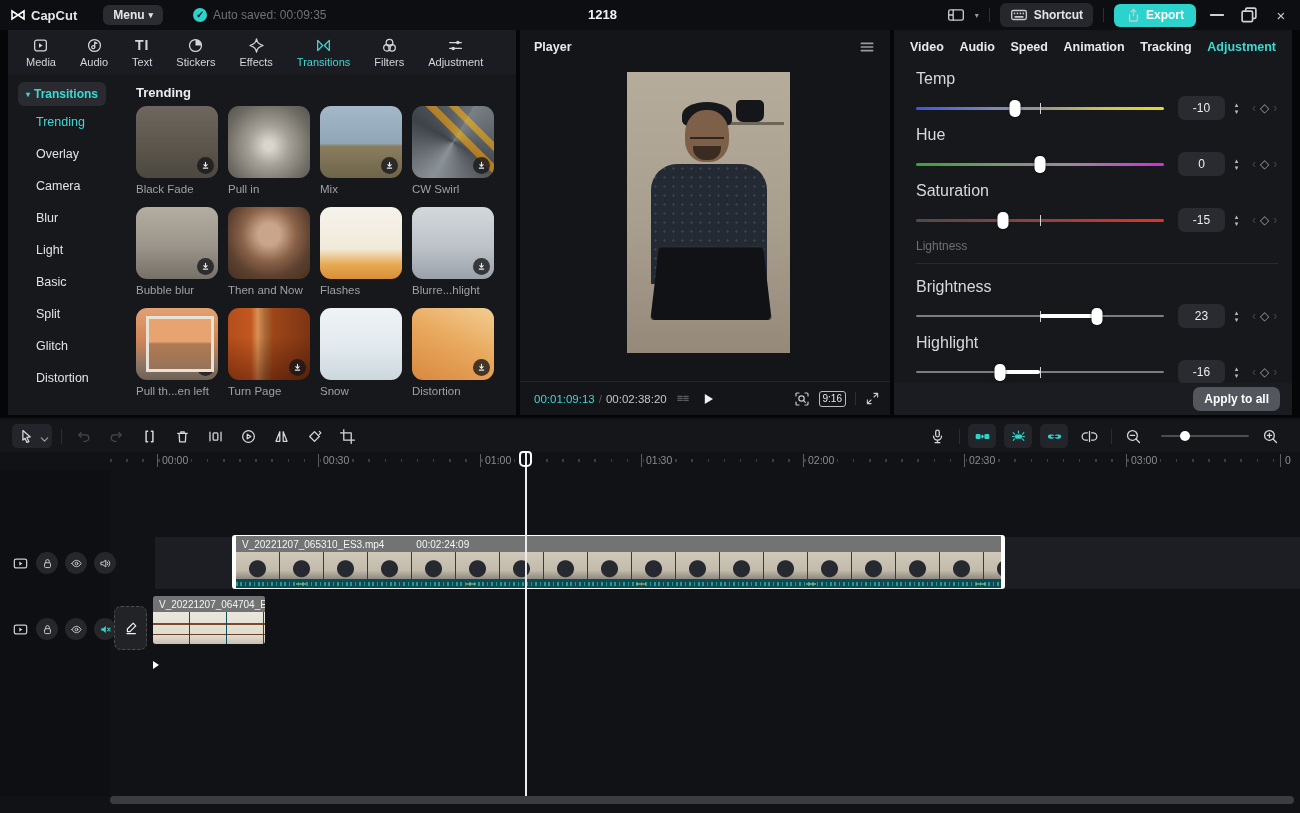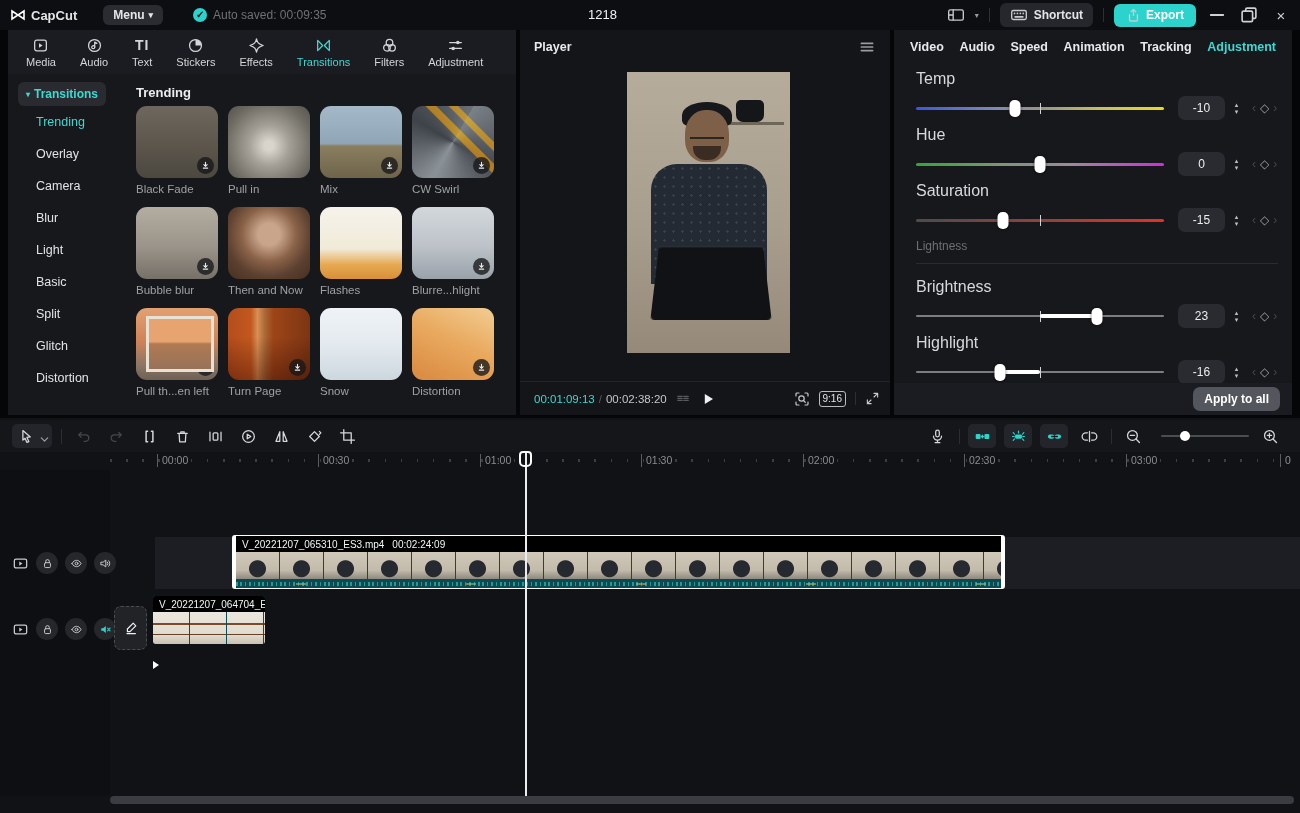--- a/index.html
+++ b/index.html
@@ -10,21 +10,21 @@
   
   #topbar { position:absolute; left:0; top:0; width:1300px; height:30px; background:#0d0e11;
     display:flex; align-items:center; }
   .logo { display:flex; align-items:center; gap:5px; margin-left:10px; font-weight:bold; font-size:13px; }
   .logo-glyph { color:#fff; width:16px; height:16px; }
   .menu-btn { margin-left:26px; background:#2b2c31; border-radius:6px; padding:3px 10px;
     font-weight:bold; font-size:12px; display:flex; align-items:center; gap:4px; }
   .autosave { display:flex; align-items:center; gap:6px; margin-left:30px; color:#6f7176; font-size:12px; }
   .check-dot { width:14px; height:14px; border-radius:50%; background:#2bd3cc; color:#0d0e11;
     font-size:10px; line-height:14px; text-align:center; font-weight:bold; }
-  .proj-title { position:absolute; left:588px; top:7px; font-weight:normal; font-size:13px; color:#f2f3f4; }
+  .proj-title { position:absolute; left:588px; top:7px; font-weight:bold; font-size:13px; color:#f2f3f4; }
   .topbar-right { position:absolute; right:8px; top:0; height:30px; display:flex; align-items:center; gap:10px; }
   .tb-ic { color:#c9cacd; width:18px; height:18px; }
   .tb-sep { width:1px; height:14px; background:#2e2f33; }
   .shortcut-btn { background:#26272c; border-radius:6px; padding:3px 10px; font-size:12px; font-weight:bold;
     display:flex; gap:6px; align-items:center; }
   .export-btn { border-radius:6px; padding:4px 12px; font-size:12px; font-weight:bold; color:#fff;
     display:flex; gap:5px; align-items:center; }
   .win-btn { width:22px; height:22px; display:flex; align-items:center; justify-content:center; color:#cfd0d3; }
 
   
@@ -150,21 +150,21 @@
   #track-col { position:absolute; left:0; top:52px; width:110px; height:326px; background:#0e0f12; }
   .tk-icons { position:absolute; left:12px; display:flex; gap:7px; align-items:center; }
   .tk-ic { width:17px; height:17px; color:#c9cacd; }
   .tk-ic.round { width:22px; height:22px; background:#26272b; border-radius:50%; display:flex; align-items:center; justify-content:center; }
   .tk-ic.round svg { width:13px; height:13px; }
   .tk-ic.muted { color:#2ed3cb; }
 
   .lane1 { position:absolute; left:155px; top:119px; right:0; height:52px; background:#1d1e23; }
   #clip1 { position:absolute; left:232px; top:117px; width:773px; height:54px; border:1.5px solid #fff;
     border-left:4px solid #fff; border-right:4px solid #fff; border-radius:3px; overflow:hidden; background:#156b73; }
-  .clip-head { height:15px; background:#000000; display:flex; align-items:center; gap:8px; padding:8px 6px;
+  .clip-head { height:15px; background:#737373; display:flex; align-items:center; gap:32px; padding:8px 6px;
     font-size:10px; color:#eef6f6; white-space:nowrap; overflow:hidden; }
   .strip { display:flex; height:27px; background:#0e4d55; overflow:hidden; }
   .ft { flex:0 0 43px; height:27px; margin-right:1px;
     background:radial-gradient(circle at 50% 62%,#262a30 0 8px,transparent 9px),
     linear-gradient(180deg,#d0c9ba 0%,#c2bbac 68%,#8e897e 100%); }
   .wave { height:9px; background:#0c4a52;
     background-image:repeating-linear-gradient(90deg,rgba(64,214,205,.55) 0 1.6px,transparent 1.6px 4.4px),
       repeating-linear-gradient(90deg,transparent 0 60px,rgba(230,190,80,.5) 60px 70px,transparent 70px 170px);
     background-size:auto 4px, auto 2px; background-position:0 center, 0 center; background-repeat:repeat-x; }
 

